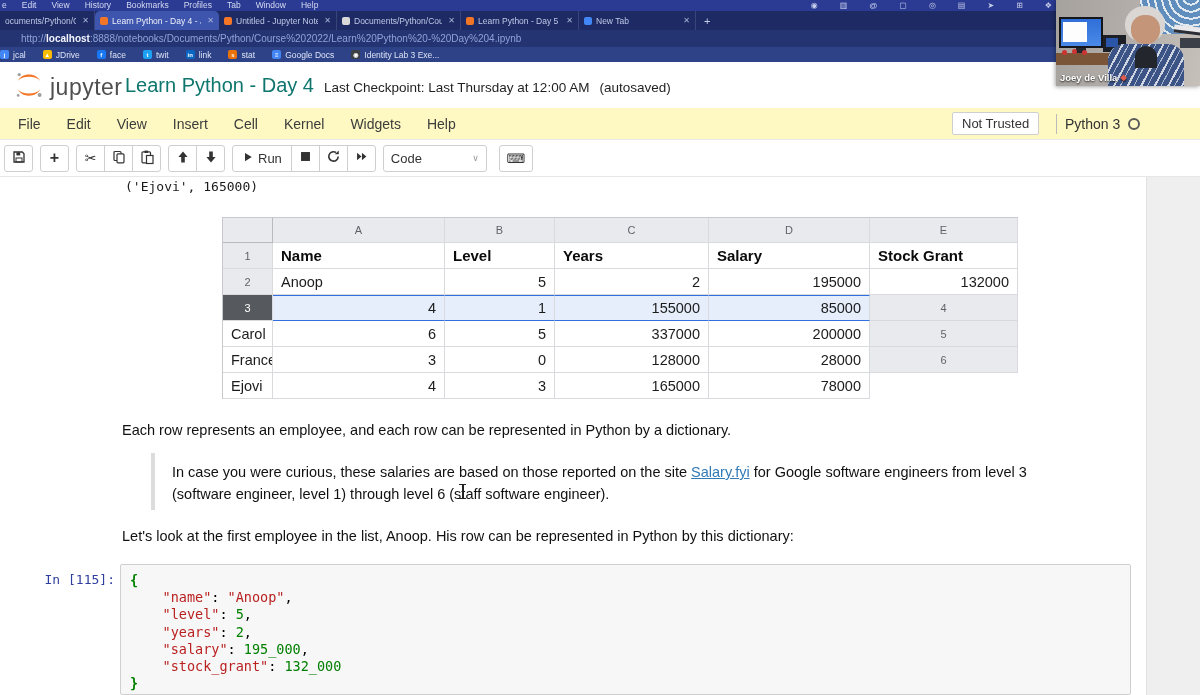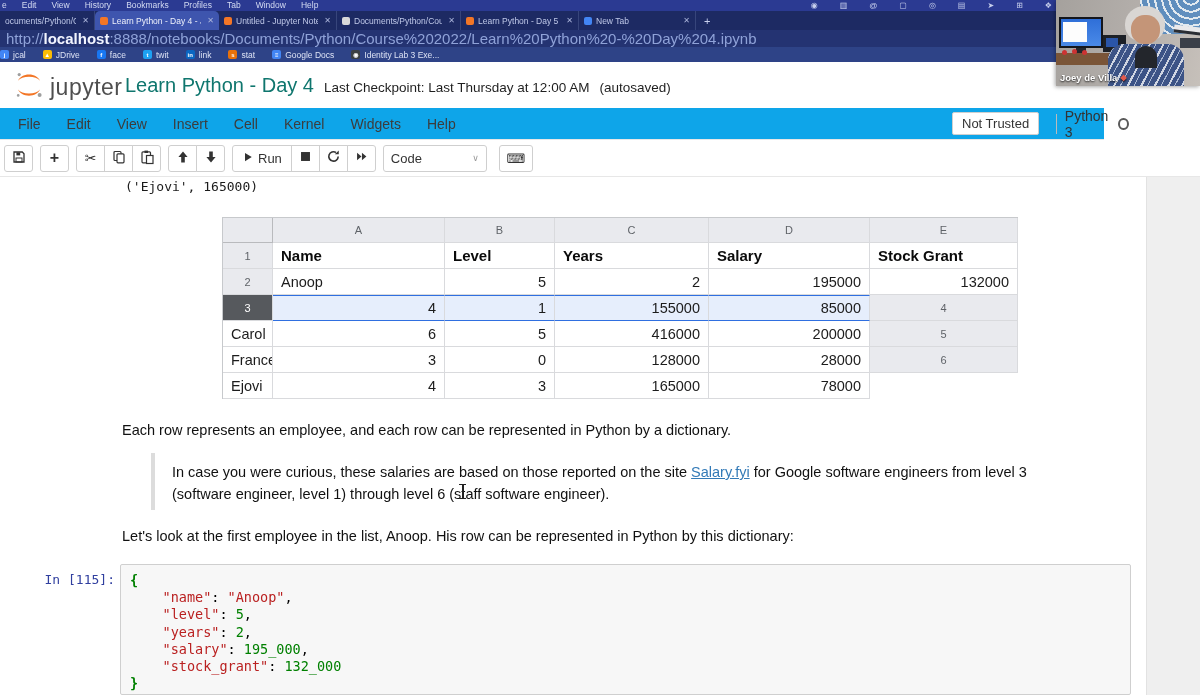--- a/index.html
+++ b/index.html
@@ -18,42 +18,42 @@
   .tab { display:flex; align-items:center; gap:4px; padding:0 5px; position:relative; border-right:1px solid rgba(180,195,235,.18); overflow:hidden; flex:none; }
   .tab.active { background:#3e55ae; border-right:none; border-radius:5px 5px 0 0; }
   .tab .fav { width:8px; height:8px; border-radius:2px; flex:none; }
   .tab .t-title { font-size:8.5px; color:#bfc8e8; white-space:nowrap; overflow:hidden; flex:1; }
   .tab.active .t-title { color:#eef1fb; }
   .tab .t-close { font-size:8px; color:#aab4da; flex:none; padding-left:2px; }
   .newtab-btn { color:#c9d1ef; font-size:11px; display:flex; align-items:center; padding:0 8px; }
 
   
   .urlrow { position:absolute; left:0; top:30px; width:1200px; height:17px; background:#243372; display:flex; align-items:center; }
-  .urlrow .url { padding-left:6px; font-size:15px; color:#8fa2d8; white-space:nowrap; }
+  .urlrow .url { padding-left:21px; font-size:10px; color:#8fa2d8; white-space:nowrap; }
   .urlrow .url b { color:#f2f5ff; font-weight:bold; }
 
   
   .bmrow { position:absolute; left:0; top:47px; width:1200px; height:15px; background:#2e4387; display:flex; align-items:center; gap:17px; padding-left:0; }
   .bm { display:flex; align-items:center; gap:4px; }
   .bm .bicon { width:9px; height:9px; border-radius:2px; color:#fff; font-size:6px; font-weight:bold; display:flex; align-items:center; justify-content:center; line-height:1; }
   .bm .blabel { font-size:8.5px; color:#dce2f5; white-space:nowrap; }
 
   
   .jheader { position:absolute; left:0; top:62px; width:1200px; height:46px; background:#fff; }
   .jlogo { position:absolute; left:14px; top:8px; display:flex; align-items:center; gap:6px; }
   .jlogo .jtext { font-size:23px; color:#4f4f4f; letter-spacing:.5px; }
   .jtitle-row { position:absolute; left:125px; top:12px; display:flex; align-items:baseline; gap:10px; }
   .jtitle { font-size:20px; color:#0f766e; font-weight:500; white-space:nowrap; }
   .jcheckpoint { font-size:13.5px; color:#1f1f1f; white-space:nowrap; }
   .jautosaved { font-size:13.5px; color:#1f1f1f; }
   .pylogo { position:absolute; left:1028px; top:66px; }
   .logout-btn { position:absolute; left:1080px; top:78px; width:62px; height:24px; background:#fff; border:1px solid #cfcfcf; border-radius:2px; font-size:13px; color:#333; display:flex; align-items:center; justify-content:center; }
 
   
-  .jmenu { position:absolute; left:0; top:108px; width:1104px; height:32px; background:#0ea5e9; border-bottom:1px solid #e7e7e7; }
+  .jmenu { position:absolute; left:0; top:108px; width:1200px; height:32px; background:#fef9c3; border-bottom:1px solid #e7e7e7; }
   .jmenu .mitems { display:flex; gap:26px; padding-left:18px; align-items:center; height:100%; }
   .jmenu .mitems span { font-size:14px; color:#3c3c3c; }
   .not-trusted { position:absolute; left:952px; top:4px; height:23px; padding:0 9px; background:#fff; border:1px solid #cfcfcf; border-radius:2px; font-size:13px; color:#333; display:flex; align-items:center; }
   .kernel-ind { position:absolute; left:1056px; top:0; height:32px; display:flex; align-items:center; gap:8px; }
   .kernel-sep { width:1px; height:20px; background:#bbb; }
   .kernel-name { font-size:14px; color:#333; }
   .kernel-circle { width:12px; height:12px; border:2px solid #5a5a5a; border-radius:50%; }
 
   
   .jtoolbar { position:absolute; left:0; top:140px; width:1200px; height:37px; background:#fff; border-bottom:1px solid #e7e7e7; display:flex; align-items:center; padding-left:4px; }
@@ -390,21 +390,21 @@
         <div class="sh sh-cell right" style="height: 26px;">132000</div>
         <div class="sh sh-num sel" style="height: 26px;">3</div>
         <div class="sh sh-cell right sel" style="height: 26px;">4</div>
         <div class="sh sh-cell right sel" style="height: 26px;">1</div>
         <div class="sh sh-cell right sel" style="height: 26px;">155000</div>
         <div class="sh sh-cell right sel" style="height: 26px;">85000</div>
         <div class="sh sh-num" style="height: 26px;">4</div>
         <div class="sh sh-cell left" style="height: 26px;">Carol</div>
         <div class="sh sh-cell right" style="height: 26px;">6</div>
         <div class="sh sh-cell right" style="height: 26px;">5</div>
-        <div class="sh sh-cell right" style="height: 26px;">416000</div>
+        <div class="sh sh-cell right" style="height: 26px;">337000</div>
         <div class="sh sh-cell right" style="height: 26px;">200000</div>
         <div class="sh sh-num" style="height: 26px;">5</div>
         <div class="sh sh-cell left" style="height: 26px;">Francesca</div>
         <div class="sh sh-cell right" style="height: 26px;">3</div>
         <div class="sh sh-cell right" style="height: 26px;">0</div>
         <div class="sh sh-cell right" style="height: 26px;">128000</div>
         <div class="sh sh-cell right" style="height: 26px;">28000</div>
         <div class="sh sh-num" style="height: 26px;">6</div>
         <div class="sh sh-cell left" style="height: 26px;">Ejovi</div>
         <div class="sh sh-cell right" style="height: 26px;">4</div>

